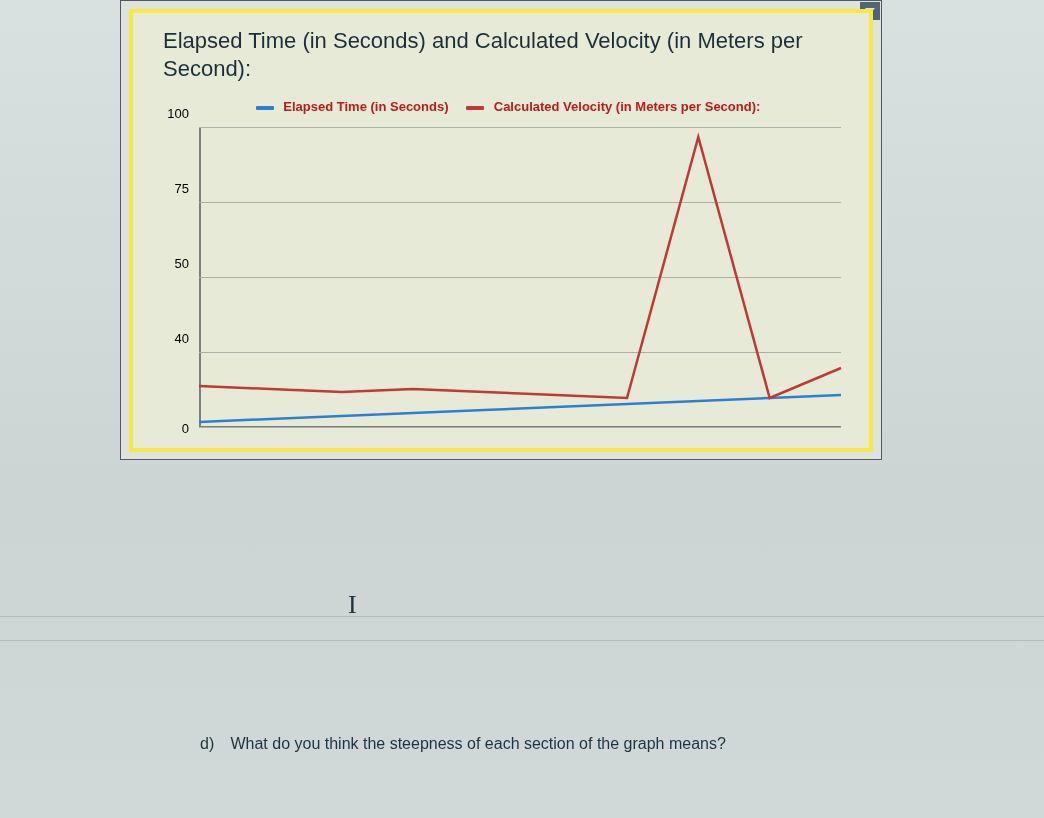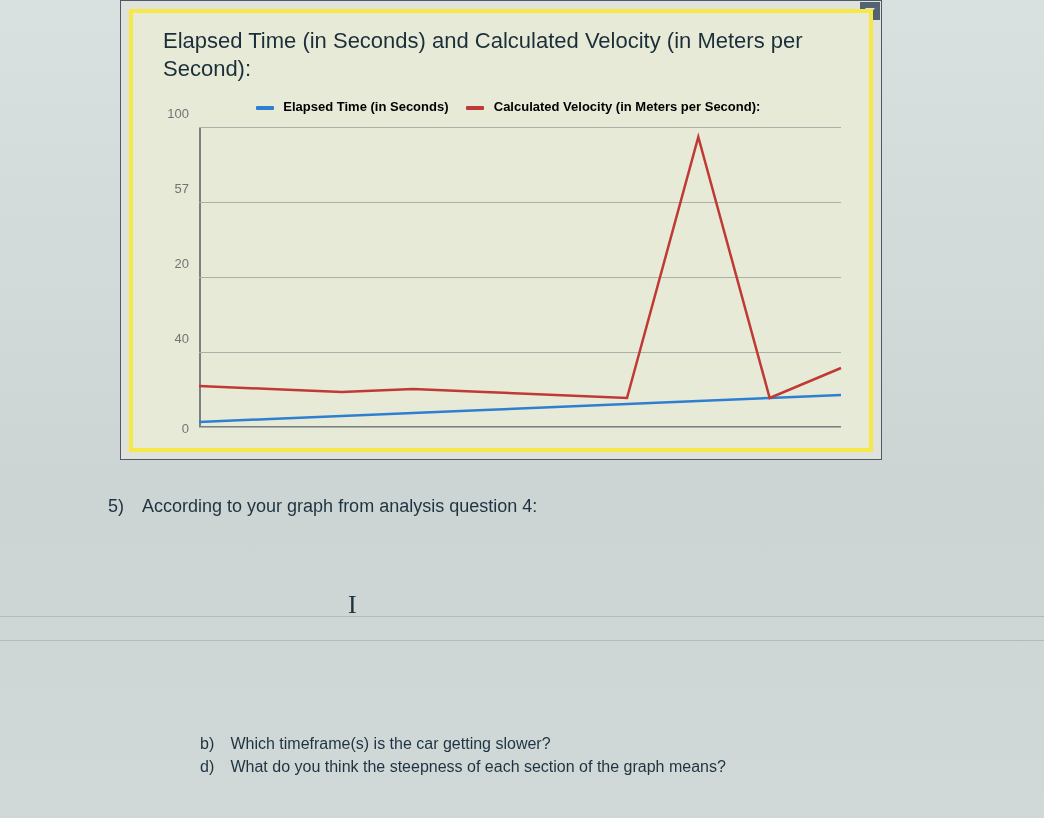--- a/index.html
+++ b/index.html
@@ -1,28 +1,28 @@
 <!DOCTYPE html>
 <html><head>
 <meta charset="utf-8">
 <style>
   html,body{margin:0;padding:0;width:1044px;height:818px;background:#d4dcdc;font-family:"Segoe UI",Arial,sans-serif;overflow:hidden}
   .page{position:relative;width:1044px;height:818px;background:linear-gradient(180deg,#d8e0e0 0%,#ccd4d4 60%,#d0d8d8 100%)}
   .chart-card{position:absolute;left:120px;top:0;width:762px;height:460px;background:#dfe3dc;border:1px solid #4a5a6a;box-sizing:border-box}
   .chart-inner{position:absolute;left:8px;top:8px;right:8px;bottom:7px;border:4px solid #f7e84a;background:#e8ead8;box-sizing:border-box}
   .chart-title{position:absolute;left:30px;top:14px;right:30px;font-size:22px;color:#1b2f3a;font-weight:400;line-height:1.25}
-  .legend{position:absolute;top:86px;left:0;right:0;text-align:center;font-size:13px;color:#000000;white-space:nowrap}
+  .legend{position:absolute;top:86px;left:0;right:0;text-align:center;font-size:13px;color:#b91c1c;white-space:nowrap}
   .legend .sw{display:inline-block;width:18px;height:4px;vertical-align:middle;margin:0 6px 0 14px;border-radius:1px}
   .legend .sw.blue{background:#2f7fd1}
   .legend .sw.red{background:#bf3a34}
   .plot{position:absolute;left:66px;top:115px;width:642px;height:300px}
   .grid-line{position:absolute;left:0;right:0;height:1px;background:#a8b0a8}
   .axis-x{position:absolute;left:0;right:0;bottom:0;height:2px;background:#7a8080}
   .axis-y{position:absolute;left:0;top:0;bottom:0;width:2px;background:#7a8080}
-  .ytick{position:absolute;right:100%;margin-right:10px;font-size:13px;color:#737373;transform:translateY(-50%)}
+  .ytick{position:absolute;right:100%;margin-right:10px;font-size:13px;color:#000000;transform:translateY(-50%)}
   svg.lines{position:absolute;left:0;top:0;width:100%;height:100%;overflow:visible}
   
   .q5{position:absolute;left:108px;top:496px;font-size:18px;color:#1e3340}
   .q5 .num{display:inline-block;width:30px}
   .cursor{position:absolute;left:348px;top:590px;font-family:serif;font-size:26px;color:#1e3340}
   .hr{position:absolute;left:0;height:1px;background:#b0bcbc;right:0}
   .sub-list{position:absolute;left:200px;top:732px;font-size:16px;color:#1e3340;line-height:1.45}
   .sub-list .row{white-space:nowrap}
   .sub-list .let{display:inline-block;width:26px}
   
@@ -47,44 +47,36 @@
         <div class="axis-y"></div>
         <div class="axis-x"></div>
 
         <div class="grid-line" style="bottom:0%"></div>
         <div class="grid-line" style="bottom:25%"></div>
         <div class="grid-line" style="bottom:50%"></div>
         <div class="grid-line" style="bottom:75%"></div>
         <div class="grid-line" style="bottom:100%"></div>
         <span class="ytick" style="bottom:0%;transform:translateY(50%)">0</span>
         <span class="ytick" style="bottom:25%">40</span>
-        <span class="ytick" style="bottom:50%">20</span>
-        <span class="ytick" style="bottom:75%">57</span>
+        <span class="ytick" style="bottom:50%">50</span>
+        <span class="ytick" style="bottom:75%">75</span>
         <span class="ytick" style="bottom:100%">100</span>
         <svg class="lines" viewBox="0 0 642 300" preserveAspectRatio="none">
           <polyline id="series0" fill="none" stroke-width="2.5" points="0.0,294.0 71.3,291.0 142.7,288.0 214.0,285.0 285.3,282.0 356.7,279.0 428.0,276.0 499.3,273.0 570.7,270.0 642.0,267.0" stroke="#2f7fd1"></polyline>
           <polyline id="series1" fill="none" stroke-width="2.5" points="0.0,258.0 71.3,261.0 142.7,264.0 214.0,261.0 285.3,264.0 356.7,267.0 428.0,270.0 499.3,9.0 570.7,270.0 642.0,240.0" stroke="#bf3a34"></polyline>
         </svg>
       </div>
     </div>
   </div>
 
-  <div class="q5">
-    <span class="num">5)</span>
-    <span>According to your graph from analysis question 4:</span>
-  </div>
   <div class="cursor">I</div>
 
   <div class="hr" style="top:616px"></div>
   <div class="hr" style="top:640px"></div>
 
   <div class="sub-list">
-    <div class="row">
-      <span class="let">b)</span>
-      <span>Which timeframe(s) is the car getting slower?</span>
-    </div>
     <div class="row">
       <span class="let">d)</span>
       <span>What do you think the steepness of each section of the graph means?</span>
     </div>
   </div>
 
 </div>
 
 </body></html>

